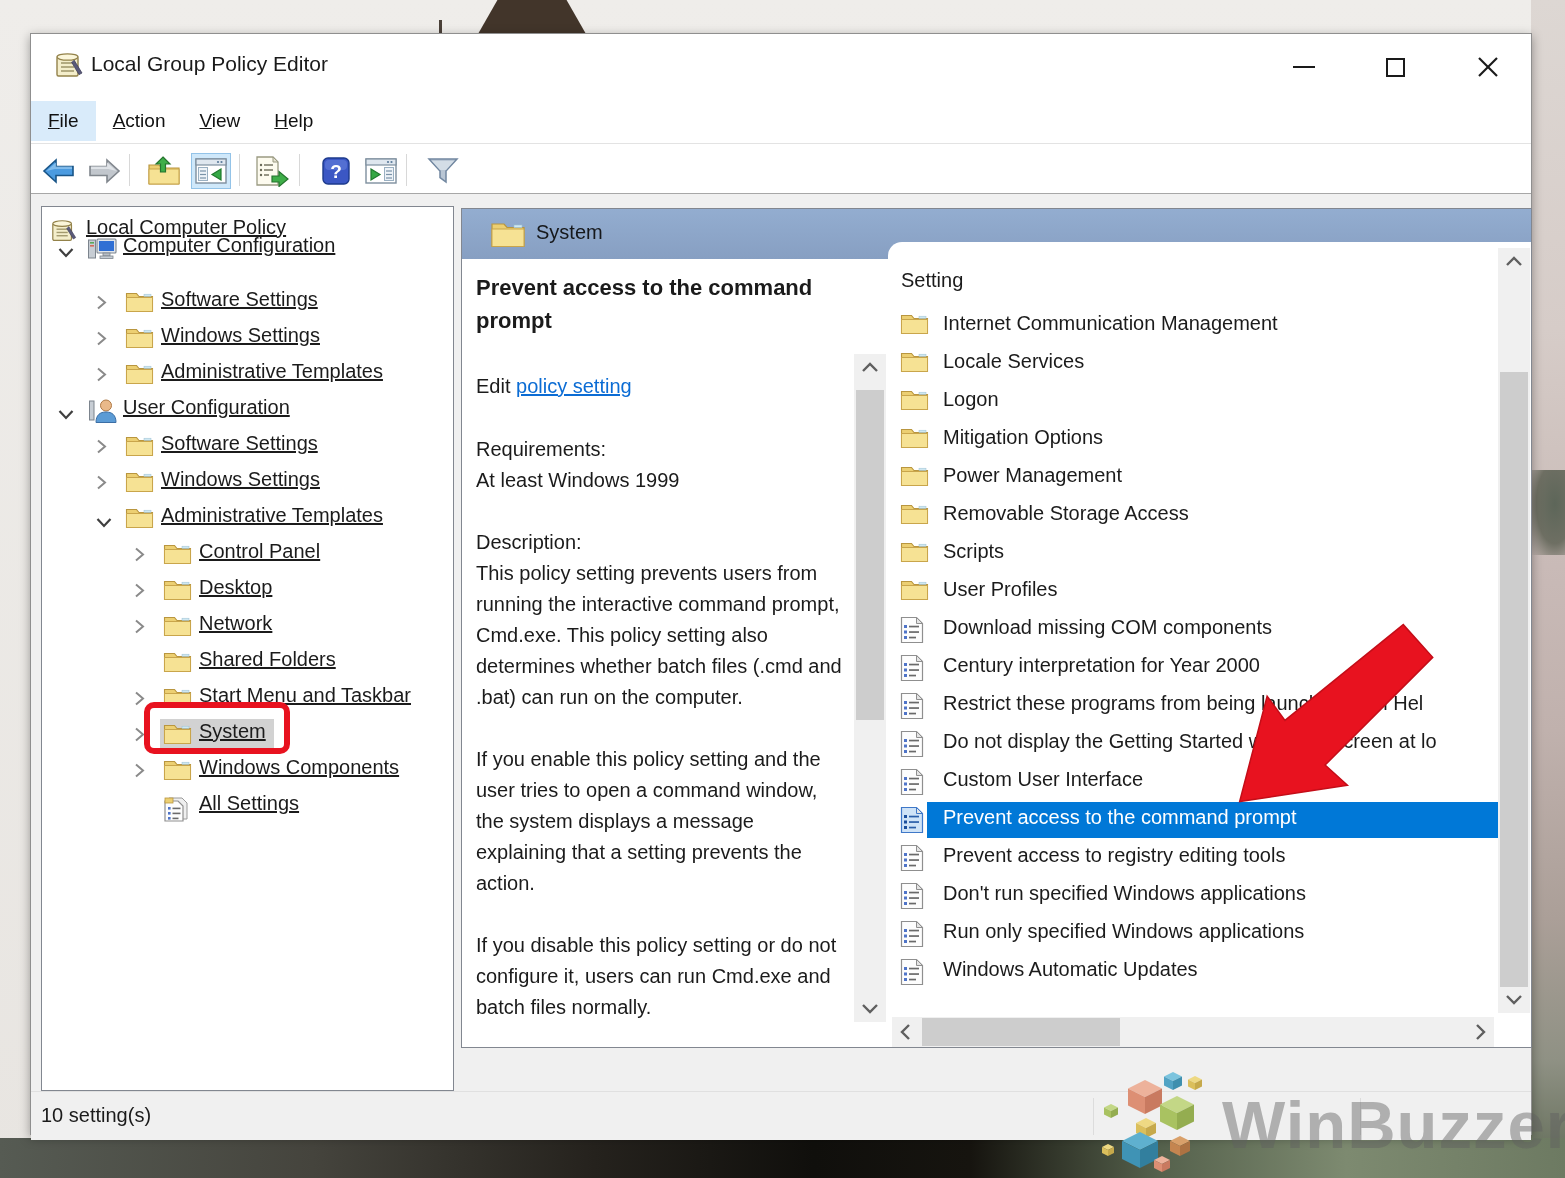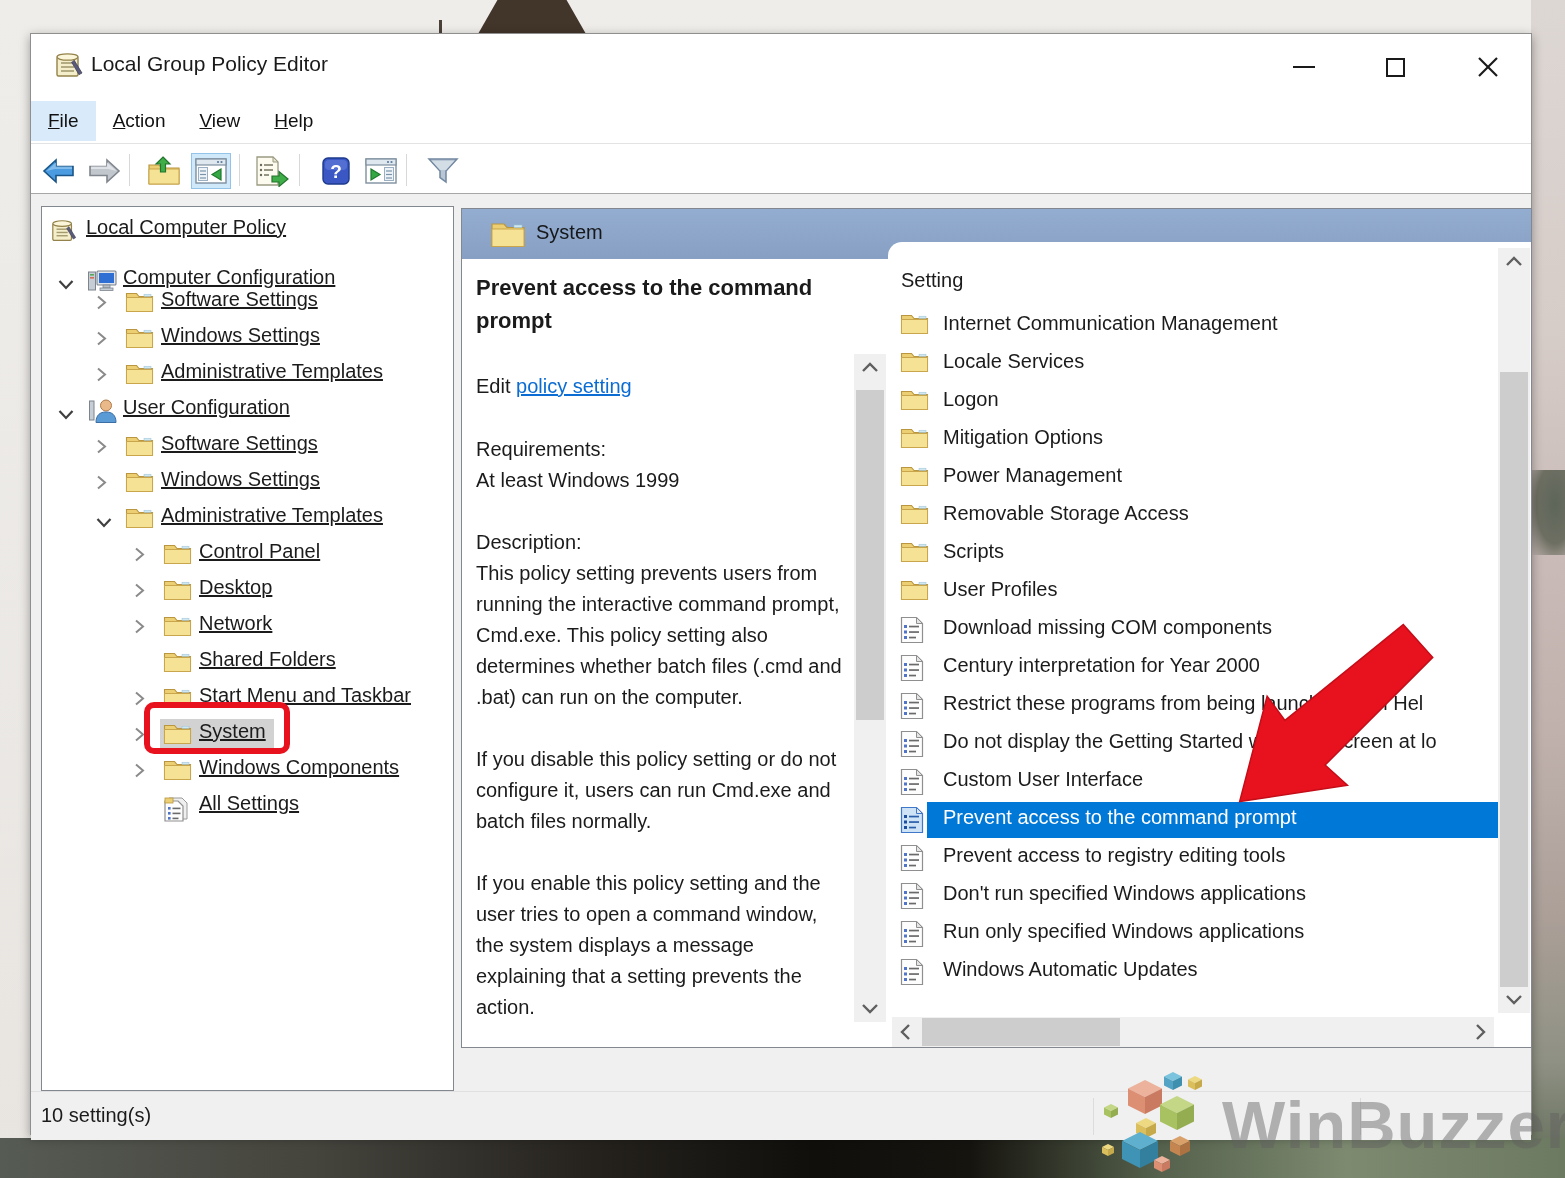--- a/index.html
+++ b/index.html
@@ -236,21 +236,21 @@
             <span class="icn" style="left:8px"><svg width="28" height="28" viewBox="0 0 30 30">
     <rect x="3" y="6" width="20" height="18" rx="1.5" fill="#f4eecb" stroke="#93824a" stroke-width="1.3"></rect>
     <ellipse cx="13" cy="6" rx="10" ry="3" fill="#fbf6da" stroke="#93824a" stroke-width="1.2"></ellipse>
     <line x1="7" y1="12" x2="19" y2="12" stroke="#a39a6e" stroke-width="1.5"></line>
     <line x1="7" y1="15.5" x2="19" y2="15.5" stroke="#a39a6e" stroke-width="1.5"></line>
     <line x1="7" y1="19" x2="19" y2="19" stroke="#a39a6e" stroke-width="1.5"></line>
     <path d="M20,9 L27.5,21 L25,22.5 L17.8,11" fill="#5a5a7a" stroke="#3f3f5a" stroke-width="0.7"></path>
               </svg></span>
             <span class="lbl" style="left:44px">Local Computer Policy</span>
           </div>
-          <div class="trow" style="top: 55px;">
+          <div class="trow" style="top: 23px;">
             <span class="chev" style="left:15px;top:11px"><svg width="18" height="13">
                 <polyline points="2.5,3 9,10 15.5,3" fill="none" stroke="#3f3f3f" stroke-width="2.2"></polyline>
               </svg></span>
             <span class="icn" style="left:45px"><svg width="30" height="26" viewBox="0 0 30 26">
     <rect x="1.5" y="4" width="7" height="18" fill="#c7cdd4" stroke="#7c848d" stroke-width="1"></rect>
     <rect x="3" y="6" width="4" height="1.6" fill="#5aa85a"></rect>
                 <rect x="3" y="9" width="4" height="1.6" fill="#d46a5a"></rect>
     <rect x="10" y="3" width="19" height="14" rx="1" fill="#dfe4ea" stroke="#7c848d" stroke-width="1.1"></rect>
     <rect x="12" y="5" width="15" height="10" fill="#2f6fd4"></rect>
     <rect x="16" y="17" width="7" height="3" fill="#b8bec6" stroke="#7c848d" stroke-width="0.8"></rect>
@@ -440,22 +440,22 @@
         <span class="btxt">System</span>
       </div>
 
       <div class="desc">
         <div class="ptitle">Prevent access to the command prompt</div>
         <div class="editrow"><span>Edit </span><a class="plink" href="#">policy setting</a></div>
         <div>Requirements:</div>
         <div style="margin-bottom:31px">At least Windows 1999</div>
         <div class="dlabel">Description:</div>
         <p>This policy setting prevents users from running the interactive command prompt, Cmd.exe.  This policy setting also determines whether batch files (.cmd and .bat) can run on the computer.</p>
+        <p>If you enable this policy setting and the user tries to open a command window, the system displays a message explaining that a setting prevents the action.</p>
         <p>If you disable this policy setting or do not configure it, users can run Cmd.exe and batch files normally.</p>
-        <p>If you enable this policy setting and the user tries to open a command window, the system displays a message explaining that a setting prevents the action.</p>
       </div>
 
       <div class="sb desc-sb">
         <div class="arr" style="left:0;top:0;width:32px;height:28px">
           <svg width="18" height="12">
               <polyline points="2,9 9,2 16,9" fill="none" stroke="#5f5f5f" stroke-width="2.4"></polyline>
             </svg>
         </div>
         <div class="thumb" style="left:2px;top:36px;width:28px;height:330px"></div>
         <div class="arr" style="left:0;bottom:0;width:32px;height:28px">

